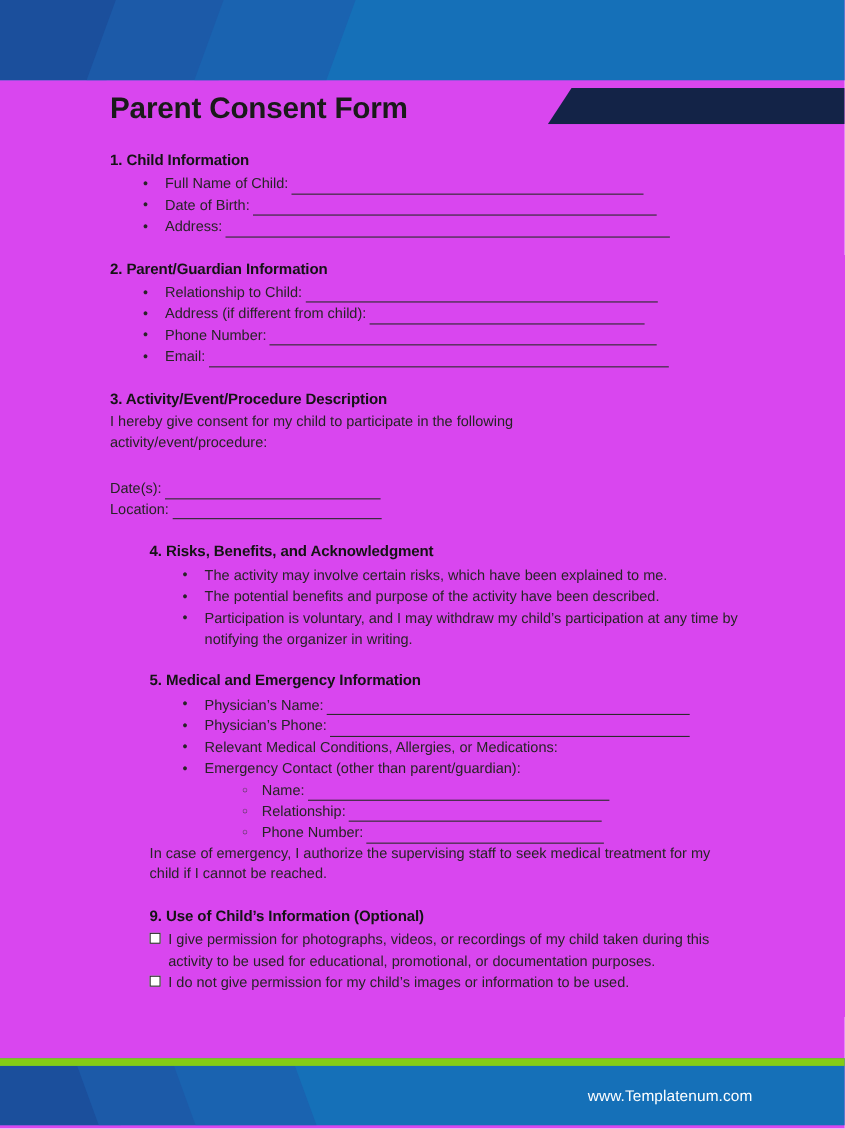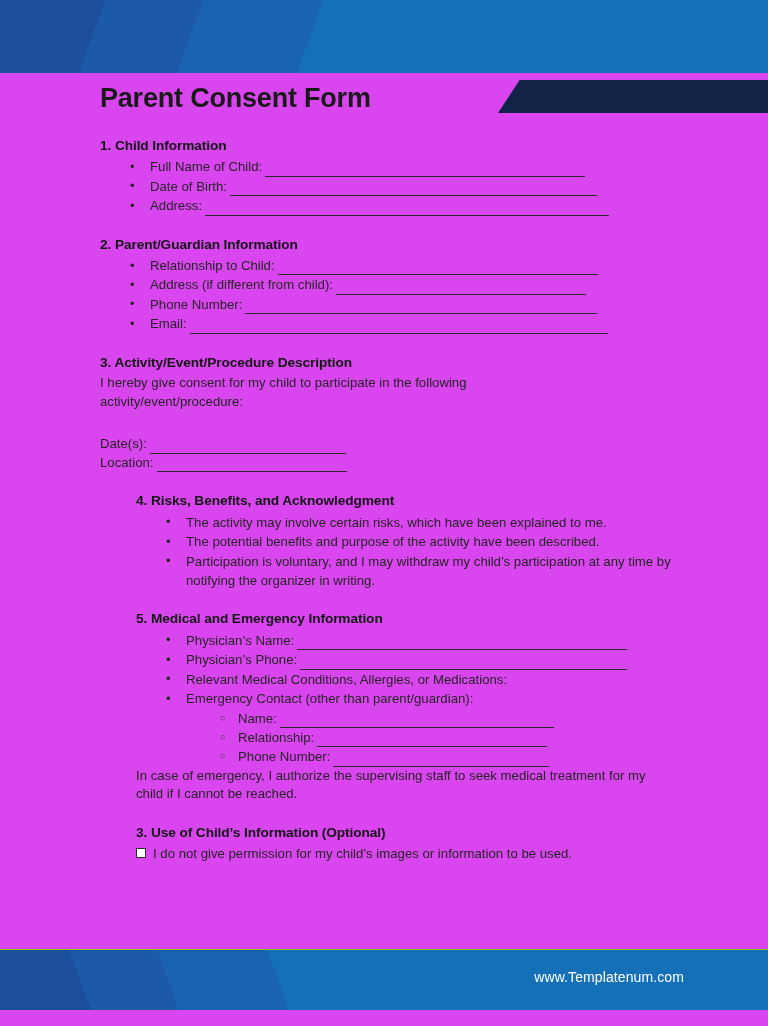--- a/index.html
+++ b/index.html
@@ -161,25 +161,25 @@
     position: absolute;
     left: 0; top: 4px;
     width: 10px; height: 10px;
     border: 1.2px solid #2b2b2b;
     background: #fff;
   }
 
   
   .footer-band {
     position: absolute;
-    left: 0; bottom: 16px;
+    left: 0; bottom: 3px;
     width: 768px; height: 61px;
     overflow: hidden;
     background: #1570b8;
-    border-top: 1px solid #84cc16;
+    border-top: 7px solid #84cc16;
   }
   .footer-band .fb-shape {
     position: absolute; top: 0; bottom: 0;
   }
   .fb-dark {
     left: -50px; width: 150px;
     background: #1b4f9c;
     transform: skewX(20deg);
   }
   .fb-mid {
@@ -266,23 +266,24 @@
       <ul class="subbullets">
         <li><span class="inline-field"><span class="lbl">Name:</span><span class="rule" style="width:274px"></span></span></li>
         <li><span class="inline-field"><span class="lbl">Relationship:</span><span class="rule" style="width:230px"></span></span></li>
         <li><span class="inline-field"><span class="lbl">Phone Number:</span><span class="rule" style="width:216px"></span></span></li>
       </ul>
       <div class="para">In case of emergency, I authorize the supervising staff to seek medical treatment for my</div>
       <div class="para">child if I cannot be reached.</div>
     </div>
 
     <div class="section sec-gap-2">
-      <div class="sec-head">3. Use of Child’s Information (Optional)</div>
+      <div class="sec-head">9. Use of Child’s Information (Optional)</div>
       <div class="cbrow">
         <span class="cbox"></span>
+        <span>I give permission for photographs, videos, or recordings of my child taken during this activity to be used for educational, promotional, or documentation purposes.</span>
       </div>
       <div class="cbrow">
         <span class="cbox"></span>
         <span>I do not give permission for my child’s images or information to be used.</span>
       </div>
     </div>
 
   </div>
 
   <div class="footer-band">

